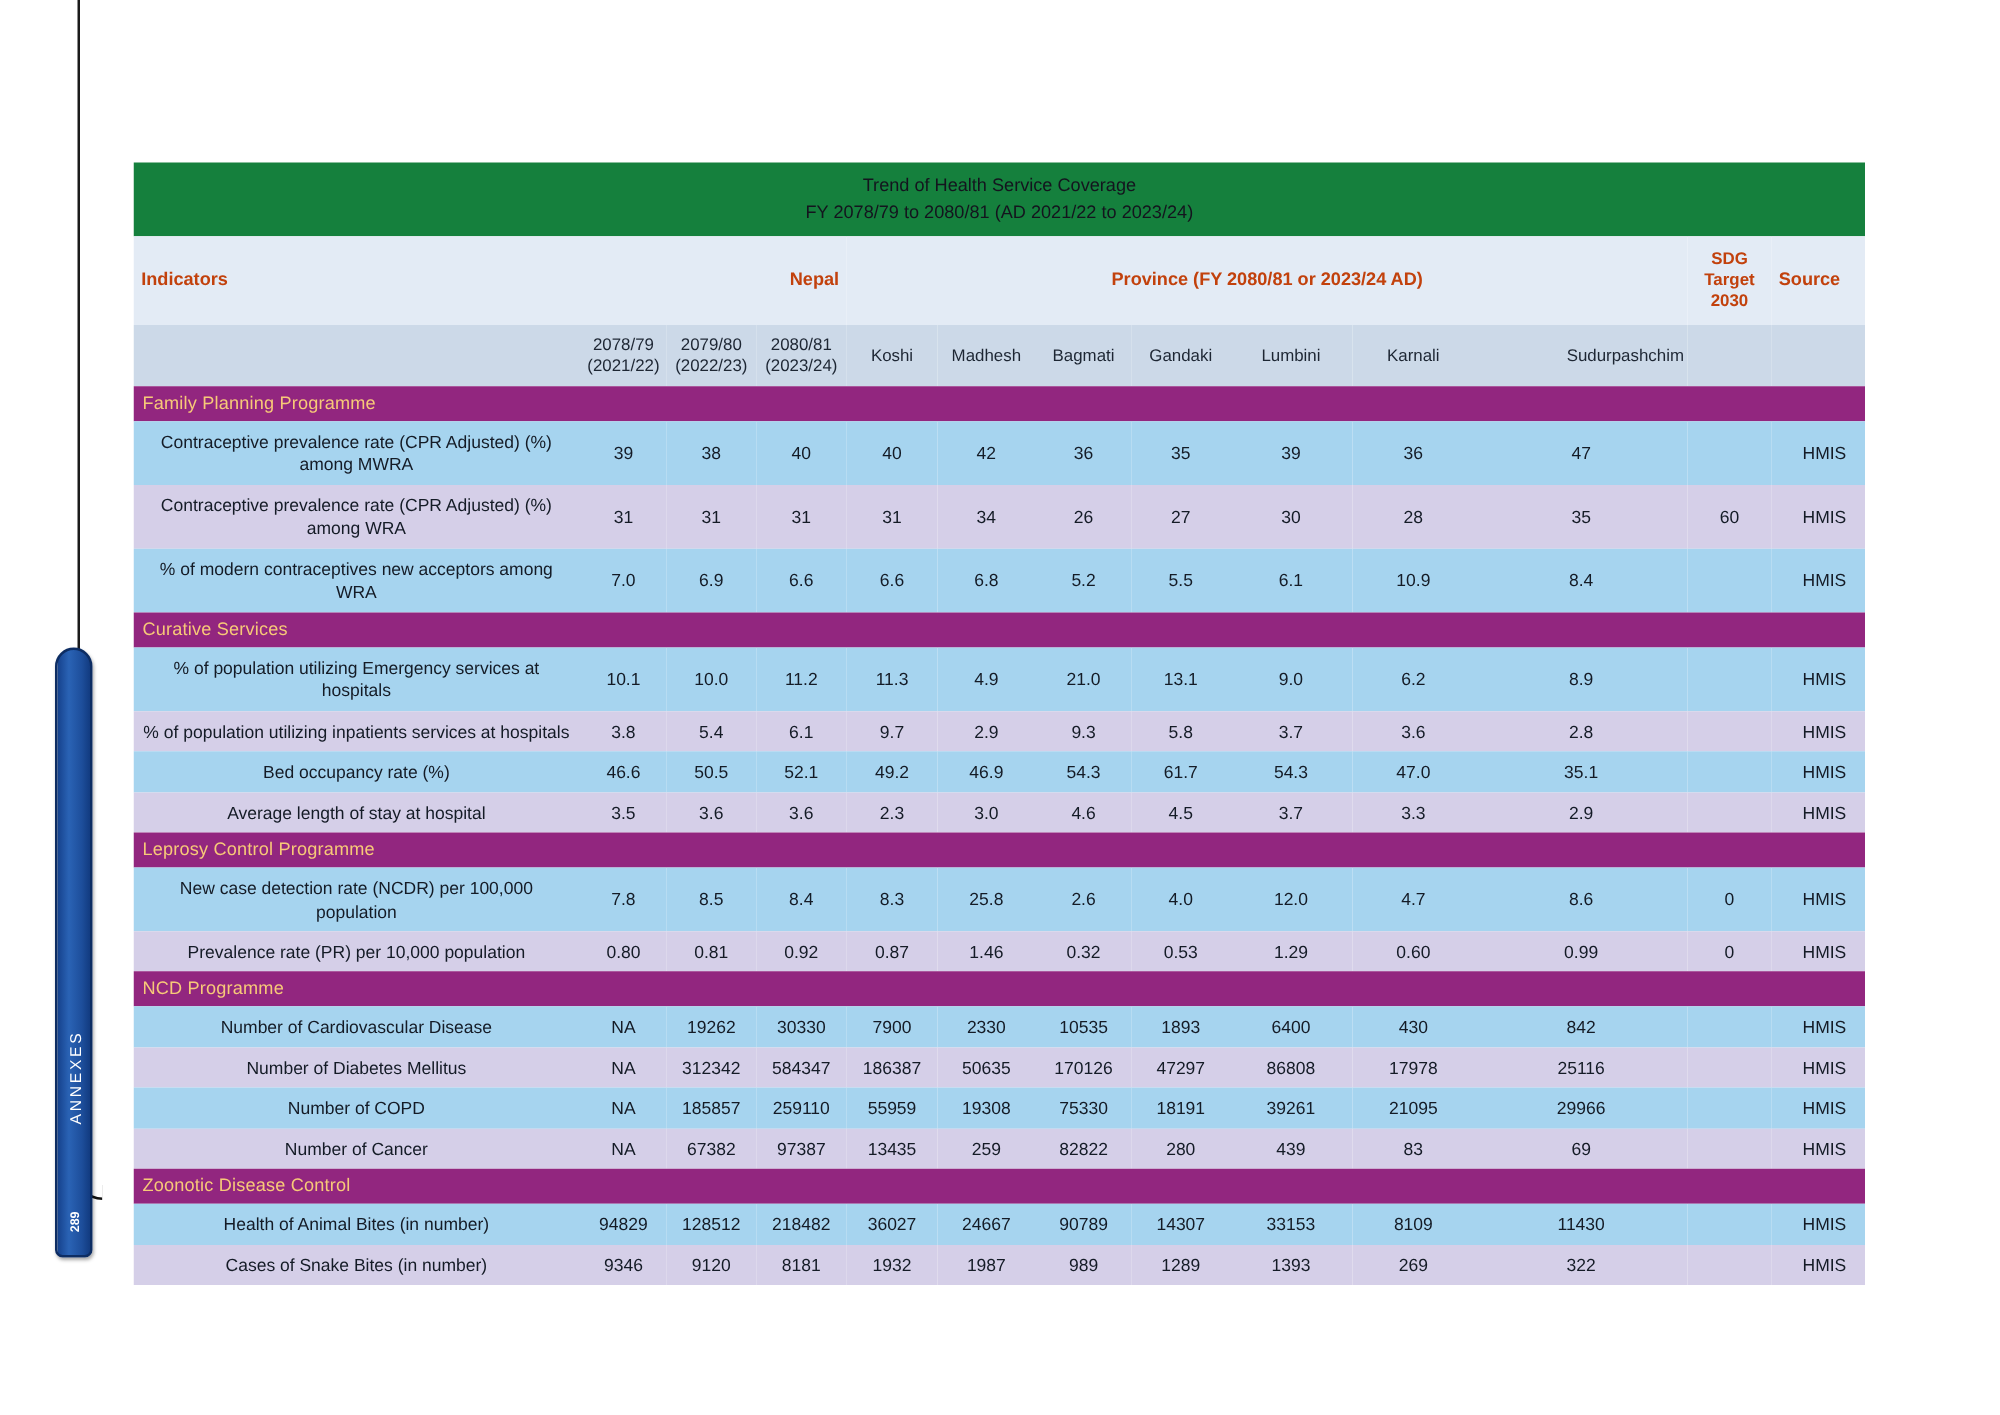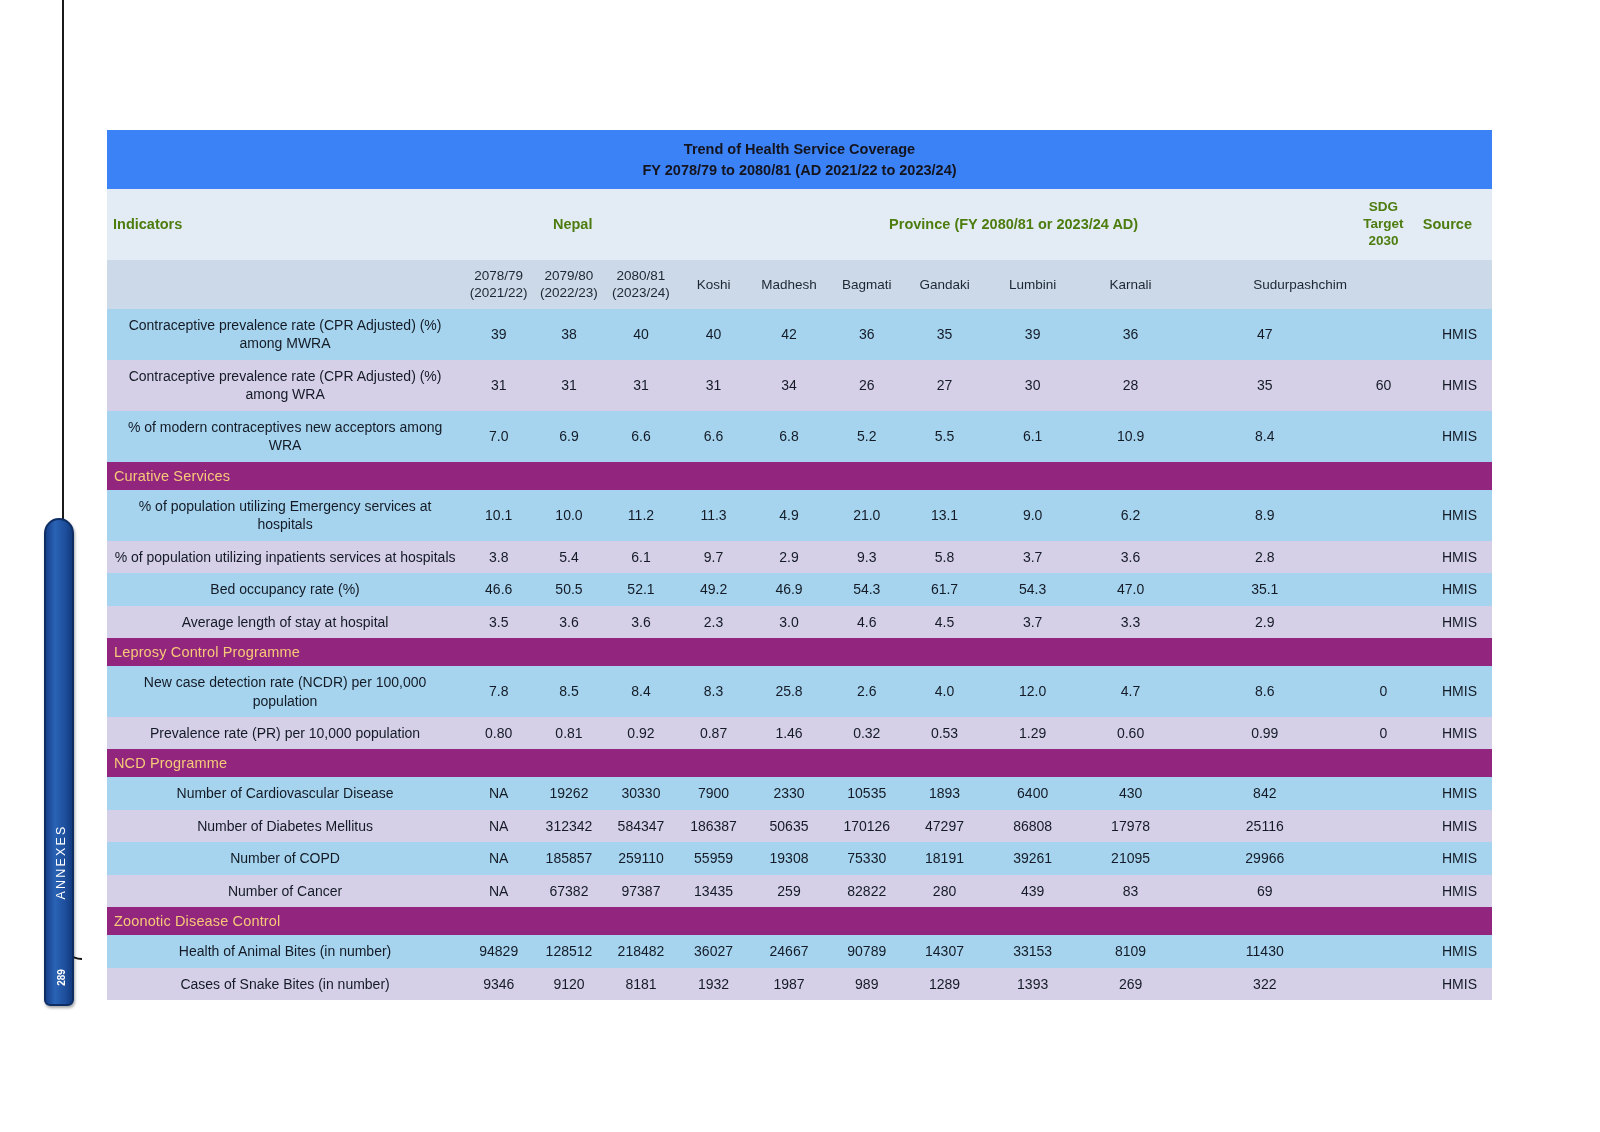--- a/index.html
+++ b/index.html
@@ -68,38 +68,38 @@
     width: 1385px;
   }
   table {
     width: 100%;
     border-collapse: collapse;
     table-layout: fixed;
   }
   td, th { padding: 0; vertical-align: middle; }
 
   .tbl-title td {
-    background: #3b82f6;
-    text-align: center;
-    font-weight: bold;
+    background: #15803d;
+    text-align: center;
+    font-weight: normal;
     font-size: 14.5px;
     color: #14141e;
     line-height: 1.42;
     padding: 9px 4px 9px 4px;
   }
   .hdr-main td {
     background: #e3ebf5;
     font-weight: bold;
     font-size: 14.5px;
-    color: #4d7c0f;
+    color: #c2410c;
     padding: 10px 6px;
     line-height: 1.25;
   }
   .hdr-main td.lbl-indicators { text-align: left; padding-left: 6px; }
-  .hdr-main td.lbl-nepal { text-align: center; padding-left: 10px; }
+  .hdr-main td.lbl-nepal { text-align: right; padding-left: 10px; }
   .hdr-main td.lbl-province { text-align: center; }
   .hdr-main td.lbl-sdg { text-align: center; font-size: 13.5px; }
   .hdr-main td.lbl-source { text-align: left; }
 
   .hdr-sub td {
     background: #ccd9e8;
     text-align: center;
     font-size: 13.5px;
     color: #1d2633;
     padding: 7px 3px;
@@ -214,20 +214,23 @@
           <td>Koshi</td>
           <td>Madhesh</td>
           <td>Bagmati</td>
           <td>Gandaki</td>
           <td>Lumbini</td>
           <td>Karnali</td>
           <td class="sub-left">Sudurpashchim</td>
           <td></td>
           <td></td>
         </tr>
+      <tr class="section-row">
+            <td colspan="13">Family Planning Programme</td>
+          </tr>
           <tr class="data-row band-a">
             <td class="ind">Contraceptive prevalence rate (CPR Adjusted) (%) among MWRA</td>
             <td>39</td>
             <td>38</td>
             <td>40</td>
             <td>40</td>
             <td>42</td>
             <td>36</td>
             <td>35</td>
             <td>39</td>

